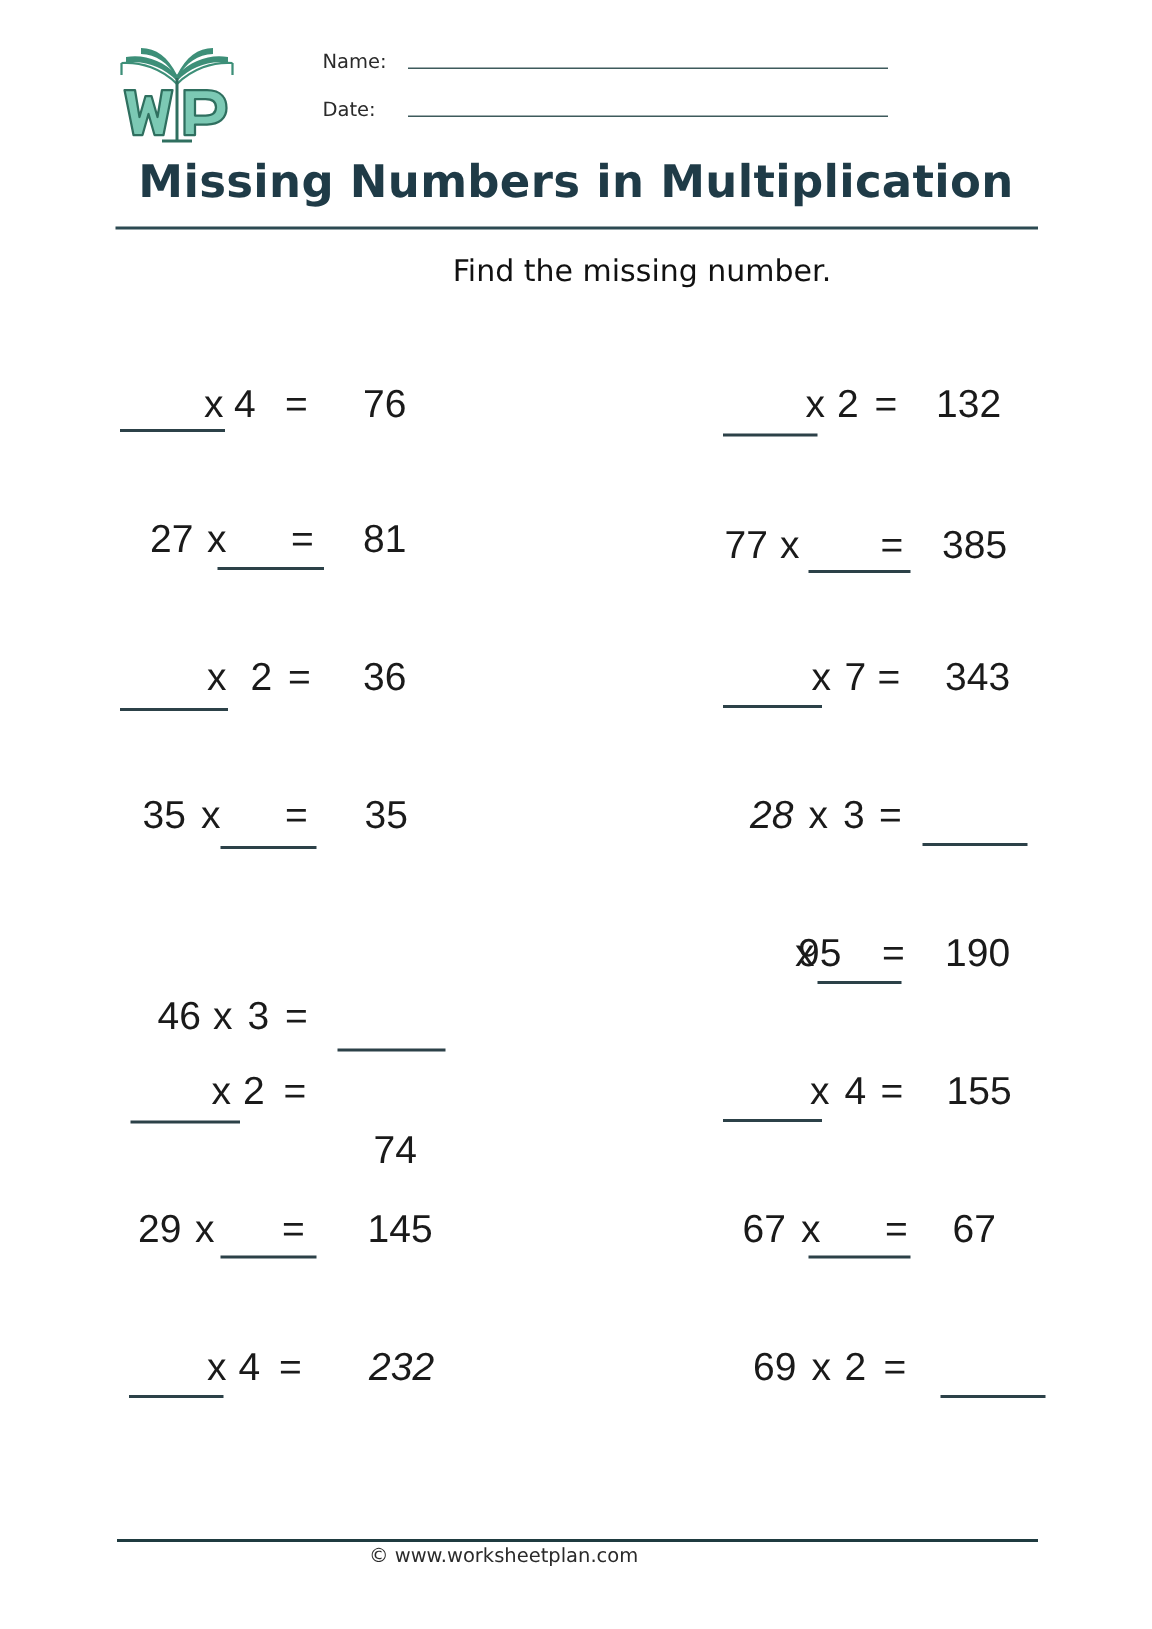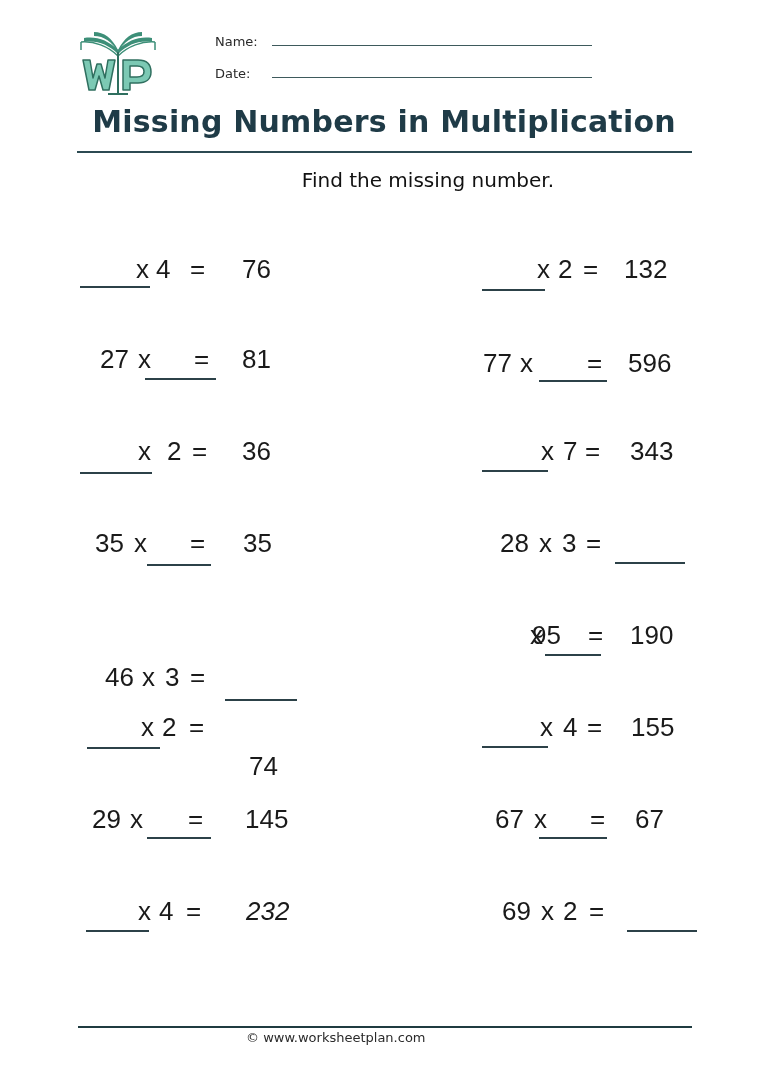--- a/index.html
+++ b/index.html
@@ -215,33 +215,33 @@
   <span style="left:558px;">2</span>
   <span style="left:583px;">=</span>
   <span style="left:624px;">132</span>
 </div>
 
 <div class="problem" style="left:0; top:348px; width:768px;">
   <span style="left:483px;">77</span>
   <span style="left:520px;">x</span>
   <div class="blank" style="left:539px; top:32px; width:68px;"></div>
   <span style="left:587px;">=</span>
-  <span style="left:628px;">596</span>
+  <span style="left:628px;">385</span>
 </div>
 
 <div class="problem" style="left:0; top:436px; width:768px;">
   <div class="blank" style="left:482px; top:34px; width:66px;"></div>
   <span style="left:541px;">x</span>
   <span style="left:563px;">7</span>
   <span style="left:585px;">=</span>
   <span style="left:630px;">343</span>
 </div>
 
 <div class="problem" style="left:0; top:528px; width:768px;">
-  <span style="left:500px;">28</span>
+  <span style="left:500px;font-style:italic;">28</span>
   <span style="left:539px;">x</span>
   <span style="left:562px;">3</span>
   <span style="left:586px;">=</span>
   <div class="blank" style="left:615px; top:34px; width:70px;"></div>
 </div>
 
 <div class="problem" style="left:0; top:620px; width:768px;">
   <span style="left:492px;margin-left:40px;">95</span>
   <span style="left:530px;">x</span>
   <div class="blank" style="left:545px; top:34px; width:56px;"></div>

